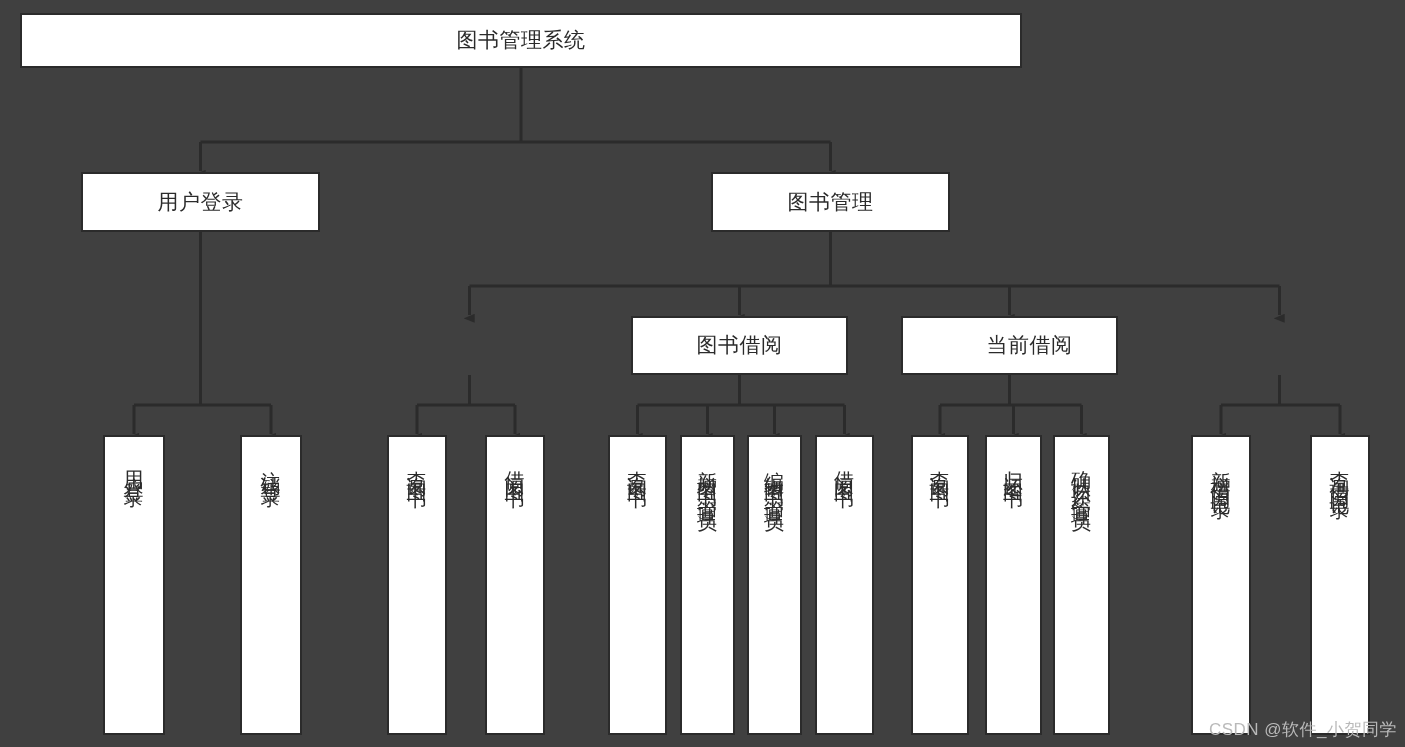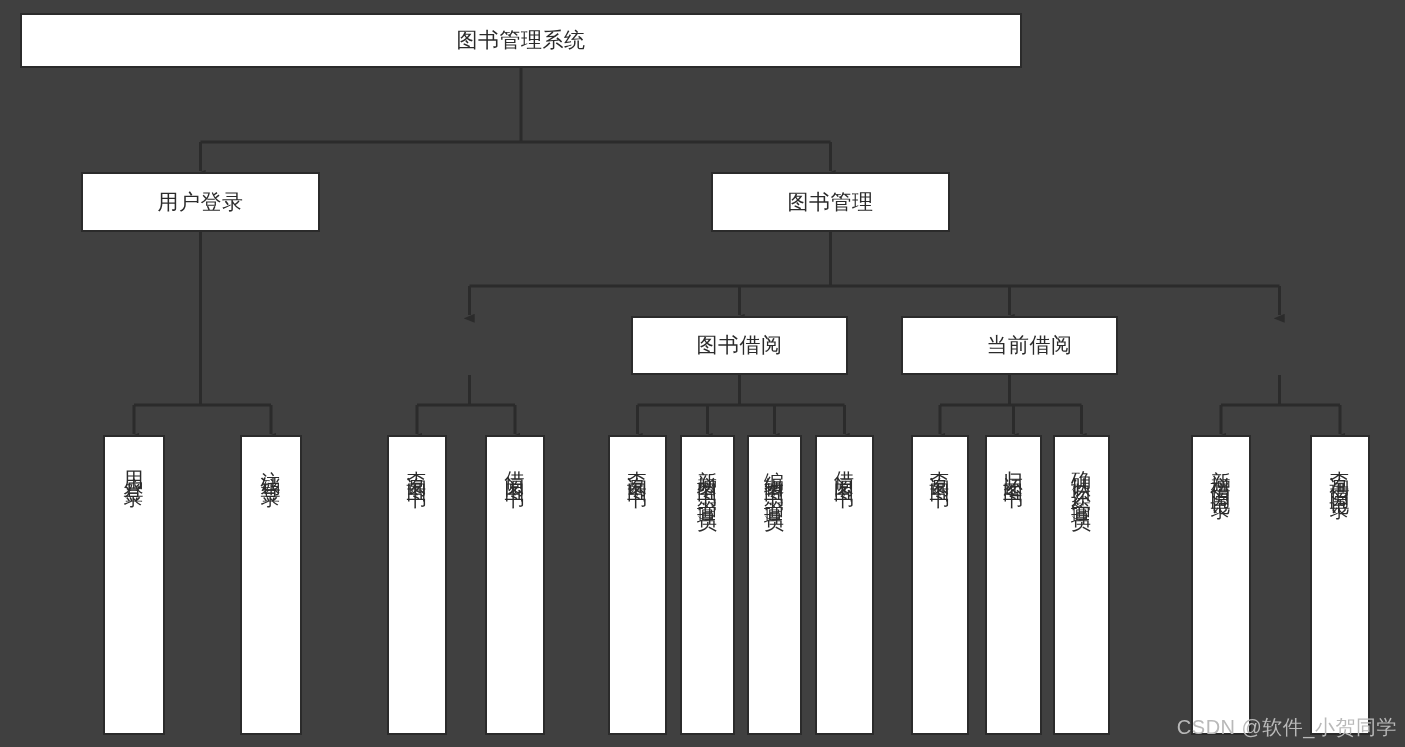--- a/index.html
+++ b/index.html
@@ -54,21 +54,21 @@
     text-orientation: upright;
     font-size: 20px;
     letter-spacing: 6px;
     line-height: 1;
     white-space: nowrap;
   }
   .watermark {
     position: absolute;
     right: 8px;
     bottom: 6px;
-    font-size: 20px;
+    font-size: 17px;
     color: #b9b9b9;
     letter-spacing: 0.5px;
     z-index: 3;
     white-space: nowrap;
   }
 </style>
 </head>
 <body>
 
 <div id="canvas">

